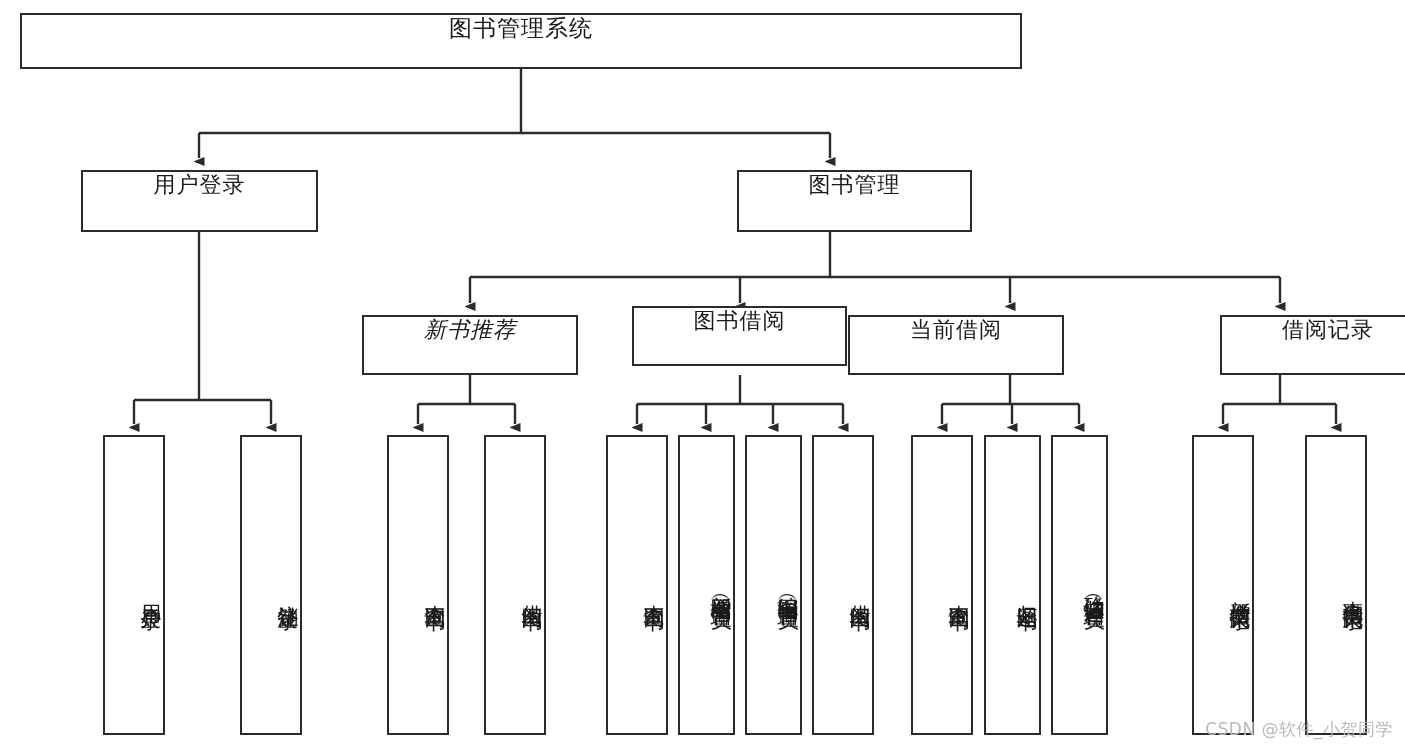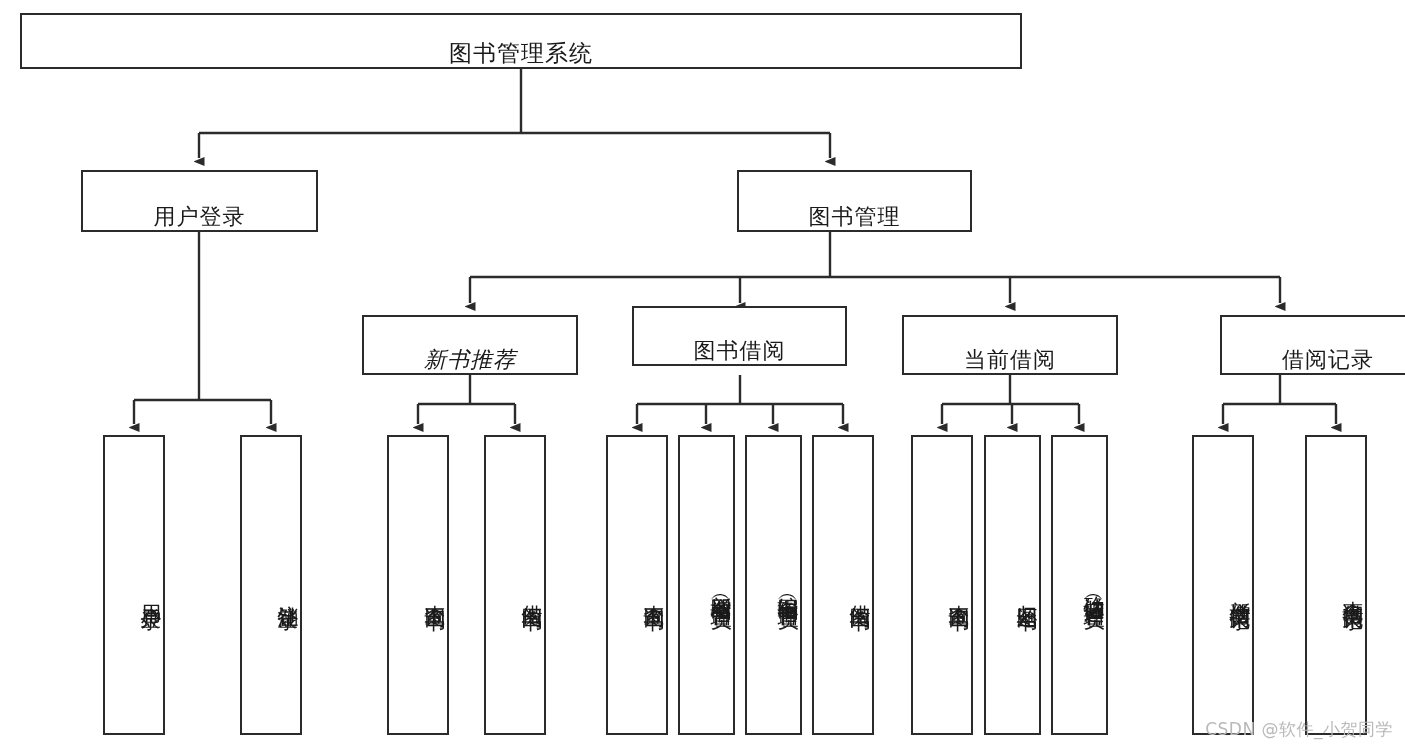--- a/index.html
+++ b/index.html
@@ -25,21 +25,21 @@
     width: 1405px;
     height: 747px;
     pointer-events: none;
   }
   .node {
     position: absolute;
     box-sizing: border-box;
     border: 2px solid #2b2b2b;
     background: #ffffff;
     display: flex;
-    align-items: flex-end;
+    align-items: flex-start;
     justify-content: center;
     color: #1a1a1a;
     line-height: 1.18;
     text-align: center;
   }
   .node.horizontal {
     font-size: 22px;
     letter-spacing: 1px;
   }
   .node.root {
@@ -134,21 +134,21 @@
   <div class="node horizontal" style="left:712px; top:170px; width:235px; height:62px;margin-left:25px;">
     <span class="node-label">图书管理</span>
   </div>
 
   <div class="node horizontal" style="left:362px; top:315px; width:216px; height:60px;font-style:italic;">
     <span class="node-label">新书推荐</span>
   </div>
   <div class="node horizontal" style="left:632px; top:306px; width:215px; height:60px;">
     <span class="node-label">图书借阅</span>
   </div>
-  <div class="node horizontal" style="left:902px; top:315px; width:216px; height:60px;">
+  <div class="node horizontal" style="left:848px; top:315px; width:216px; height:60px;">
     <span class="node-label">当前借阅</span>
   </div>
   <div class="node horizontal" style="left:1172px; top:315px; width:216px; height:60px;margin-left:48px;">
     <span class="node-label">借阅记录</span>
   </div>
 
   <div class="node vertical" style="left:103px; top:435px; width:62px; height:300px;">
     <span class="node-label">用户登录</span>
   </div>
   <div class="node vertical" style="left:240px; top:435px; width:62px; height:300px;">

